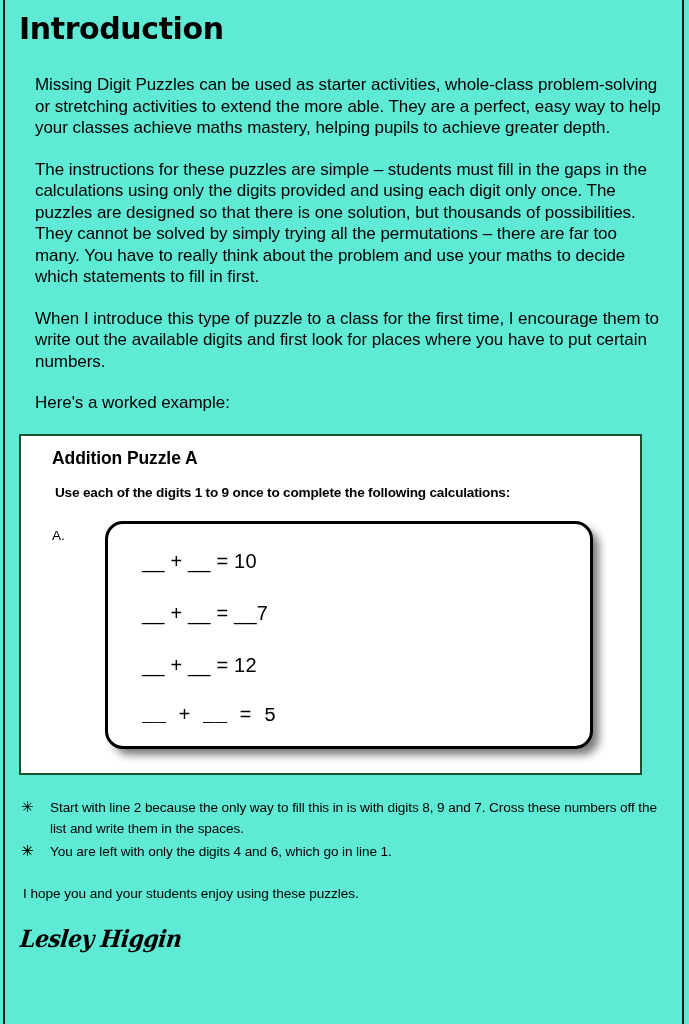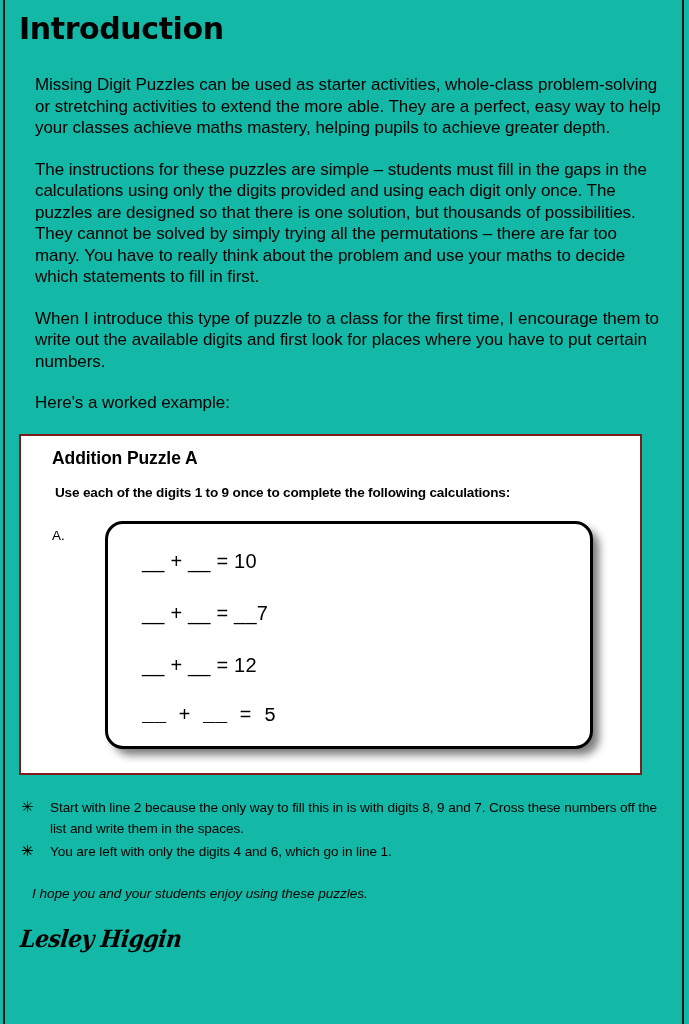--- a/index.html
+++ b/index.html
@@ -9,21 +9,21 @@
   }
   body {
     font-family: "Liberation Sans", sans-serif;
     color: #000000;
   }
 
   #page {
     position: relative;
     width: 689px;
     height: 1024px;
-    background: #14b8a6;
+    background: #5eead4;
     box-sizing: border-box;
     overflow: hidden;
   }
 
   
   #page-frame {
     position: absolute;
     left: 3px;
     top: 0px;
     width: 681px;
@@ -62,21 +62,21 @@
   #intro-paragraphs {
     margin-top: 29px;
   }
 
   
   #puzzle-box {
     position: relative;
     margin-top: 2px;
     width: 623px;
     height: 341px;
-    border: 2px solid #7f1d1d;
+    border: 2px solid #14532d;
     box-sizing: border-box;
     background: #ffffff;
   }
 
   #puzzle-title {
     position: absolute;
     left: 31px;
     top: 12px;
     font-size: 17.5px;
     font-weight: 700;
@@ -146,22 +146,21 @@
     left: 2px;
     top: 0px;
     font-size: 15px;
     font-family: "DejaVu Sans", sans-serif;
     line-height: 21.5px;
   }
 
   #closing-para {
     font-size: 13.6px;
     line-height: 21.5px;
-    margin: 21px 0 0 13px;
-    font-style: italic;
+    margin: 21px 0 0 4px;
   }
 
   
   #signature {
     margin-top: 21px;
     font-family: "DejaVu Serif", serif;
     font-style: italic;
     font-size: 22px;
     font-weight: 600;
     letter-spacing: -0.6px;

